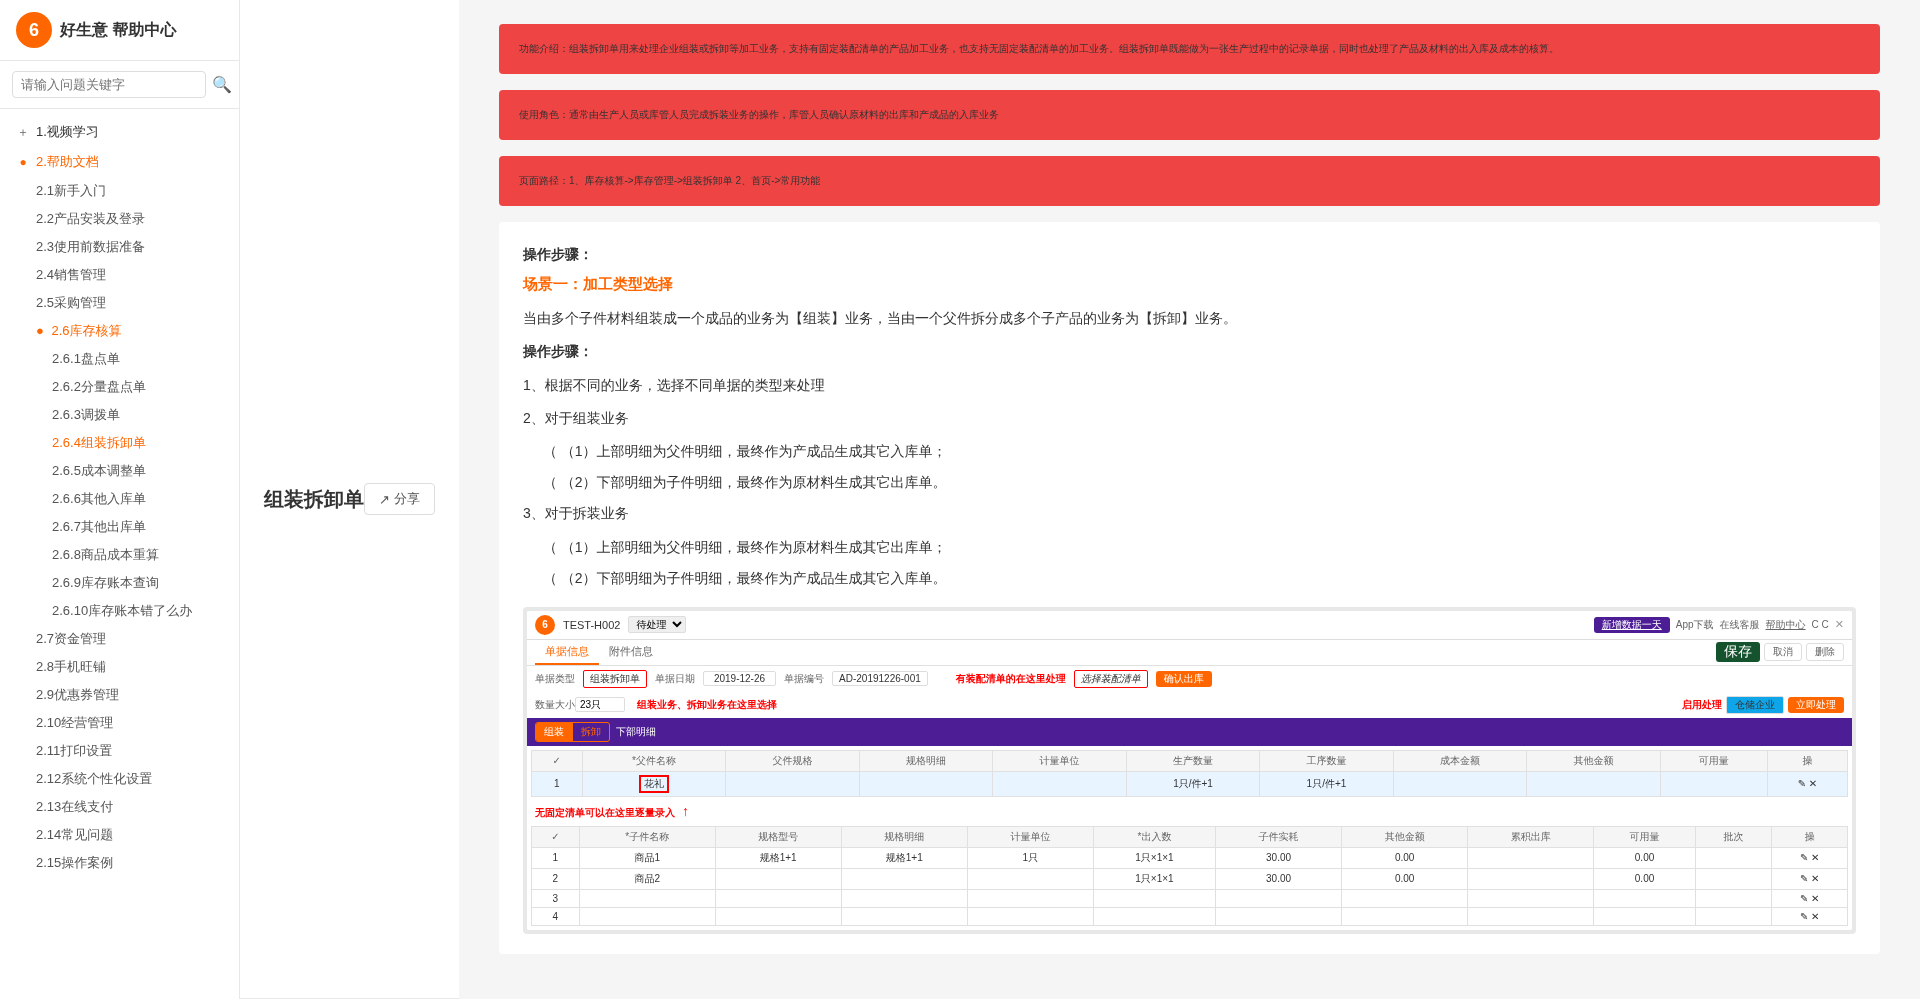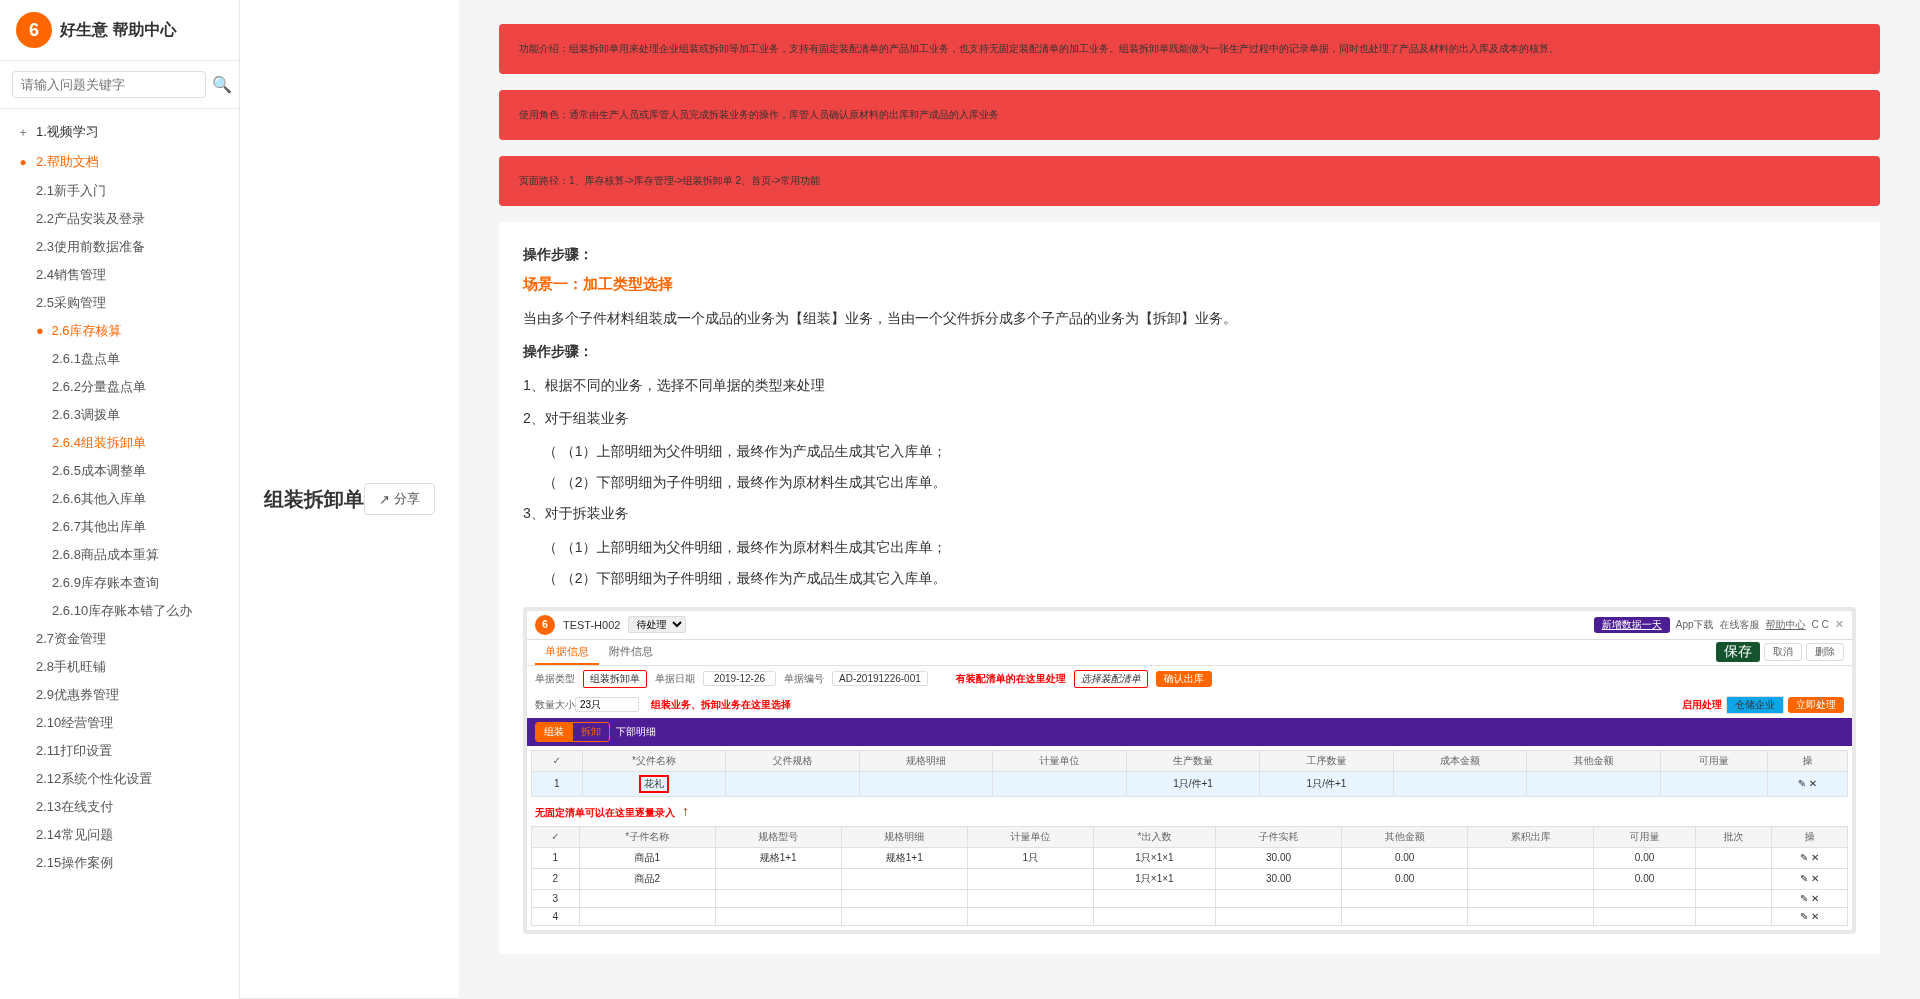--- a/index.html
+++ b/index.html
@@ -524,21 +524,21 @@
             <span style="border:1px solid #ddd;border-radius:2px;padding:1px 6px;font-size:10px;background:#fff;">AD-20191226-001</span>
 
             <span style="color:#f00;font-size:10px;font-weight:bold;margin-left:20px;">有装配清单的在这里处理</span>
             <span style="border:1px solid #f00;color:#333;border-radius:2px;padding:1px 6px;font-size:10px;font-style:italic;">选择装配清单</span>
             <span style="background:#f60;color:#fff;border-radius:3px;padding:1px 8px;font-size:10px;">确认出库</span>
           </div>
 
           <div class="mock-form-row" style="justify-content:space-between;">
             <div style="display:flex;align-items:center;">
               <span class="mock-label">数量大小</span>
-              <input class="mock-input" value="23只" style="width: 64px;">
+              <input class="mock-input" value="23只" style="width: 50px;">
               <span style="color:#f00;font-size:10px;font-weight:bold;margin-left:12px;">组装业务、拆卸业务在这里选择</span>
             </div>
             <div style="display:flex;align-items:center;gap:4px;">
               <span style="color:#f00;font-size:10px;font-weight:bold;">启用处理</span>
               <span style="border:1px solid #ddd;color:#333;border-radius:2px;padding:1px 8px;font-size:10px;background:#0ea5e9;">仓储企业</span>
               <span style="background:#f60;color:#fff;border-radius:3px;padding:1px 8px;font-size:10px;">立即处理</span>
             </div>
           </div>
 
           <div style="background:#4c1d95;padding:4px 8px;display:flex;align-items:center;gap:6px;">

